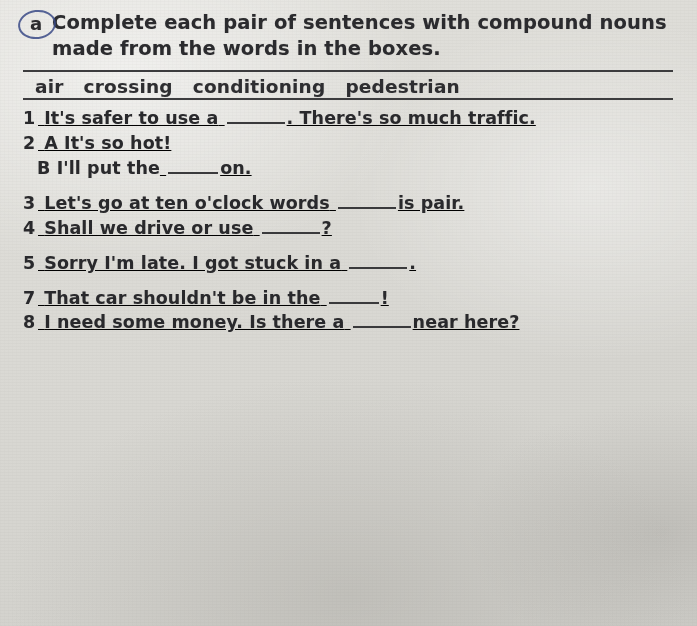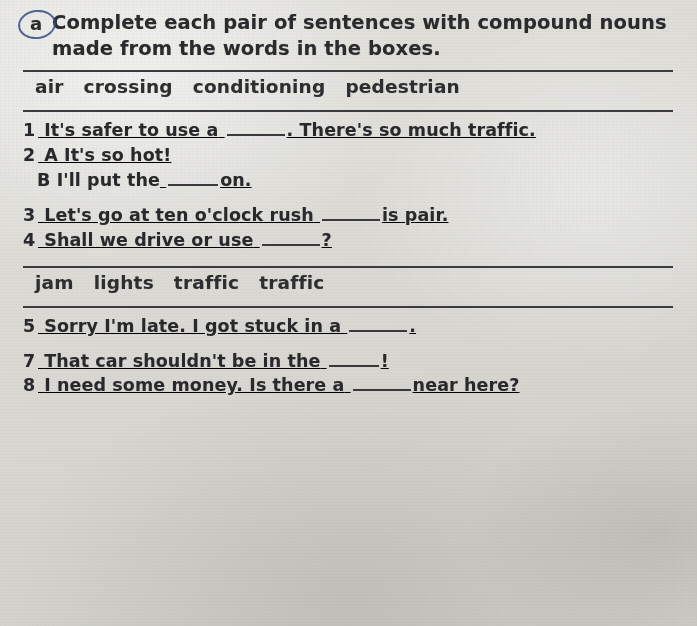--- a/index.html
+++ b/index.html
@@ -77,21 +77,21 @@
     border: 2.5px solid #3a4a86;
     border-radius: 50%;
     transform: rotate(-7deg);
     opacity: 0.85;
   }
 
   .word-box {
     margin: 9px 16px 0 13px;
     border-top: 2px solid #3c3c3e;
     border-bottom: 2px solid #3c3c3e;
-    padding: 4px 0 13px 0;
+    padding: 4px 0 1px 0;
   }
   .word-box .words {
     font-size: 18.5px;
     font-weight: 700;
     color: #2e2e31;
     letter-spacing: 0.2px;
     padding-left: 12px;
     text-shadow: 0 0 1px rgba(0,0,0,0.14);
   }
   .word-box .words span.w {
@@ -162,35 +162,30 @@
       </div>
       <div class="q">
         <span class="sub">B I'll put the</span>
         <span class="blank short"></span><span>on.</span>
       </div>
     </div>
 
     <div class="qblock">
       <div class="q">
         <span class="num">3</span>
-        <span>Let's go at ten o'clock rush</span>
+        <span>Let's go at ten o'clock words</span>
         <span class="blank"></span><span>is pair.</span>
       </div>
       <div class="q">
         <span class="num">4</span>
         <span>Shall we drive or use</span>
         <span class="blank"></span><span>?</span>
       </div>
     </div>
 
-    <div class="word-box">
-      <div class="words">
-        <span class="w">jam</span><span class="w">lights</span><span class="w">traffic</span><span class="w">traffic</span>
-      </div>
-    </div>
     <div class="qblock">
       <div class="q">
         <span class="num">5</span>
         <span>Sorry I'm late. I got stuck in a</span>
         <span class="blank"></span><span>.</span>
       </div>
     </div>
 
     <div class="qblock">
       <div class="q">

